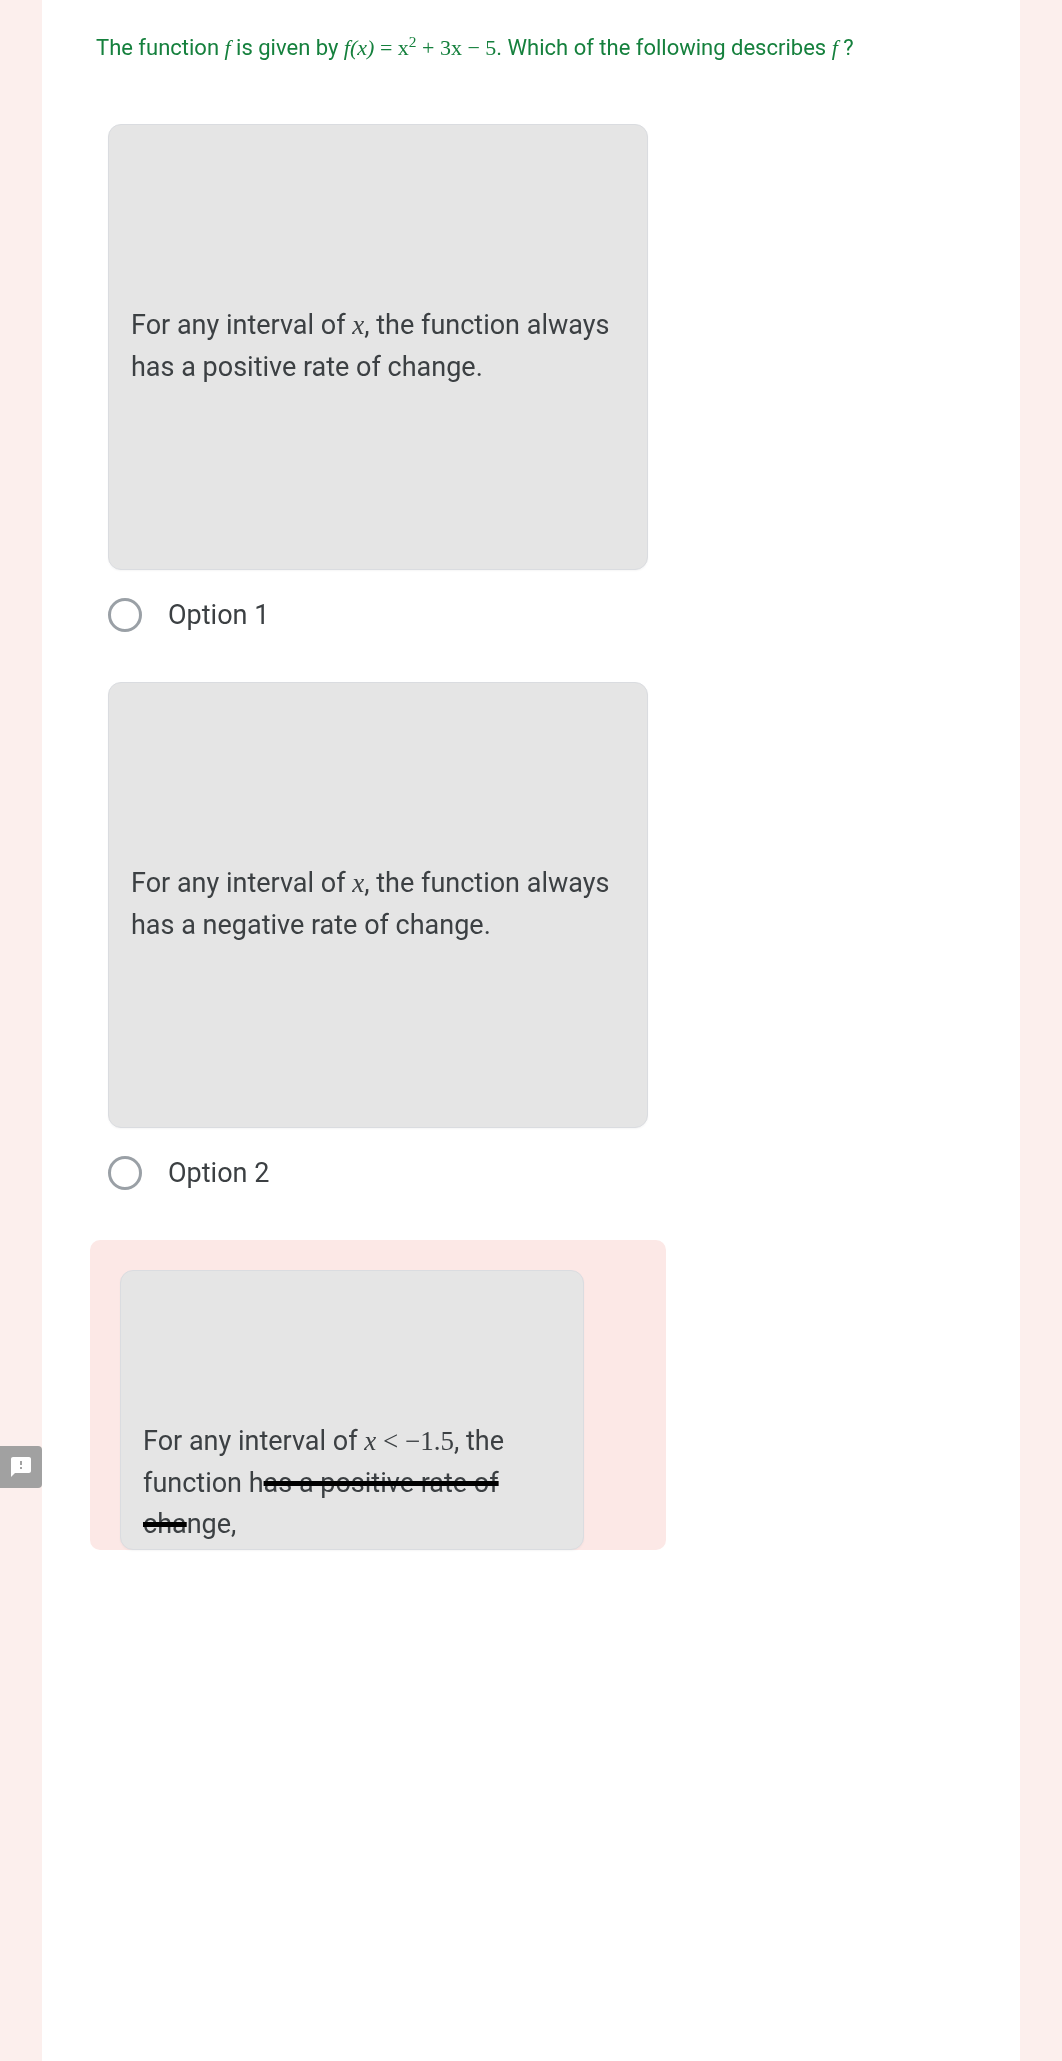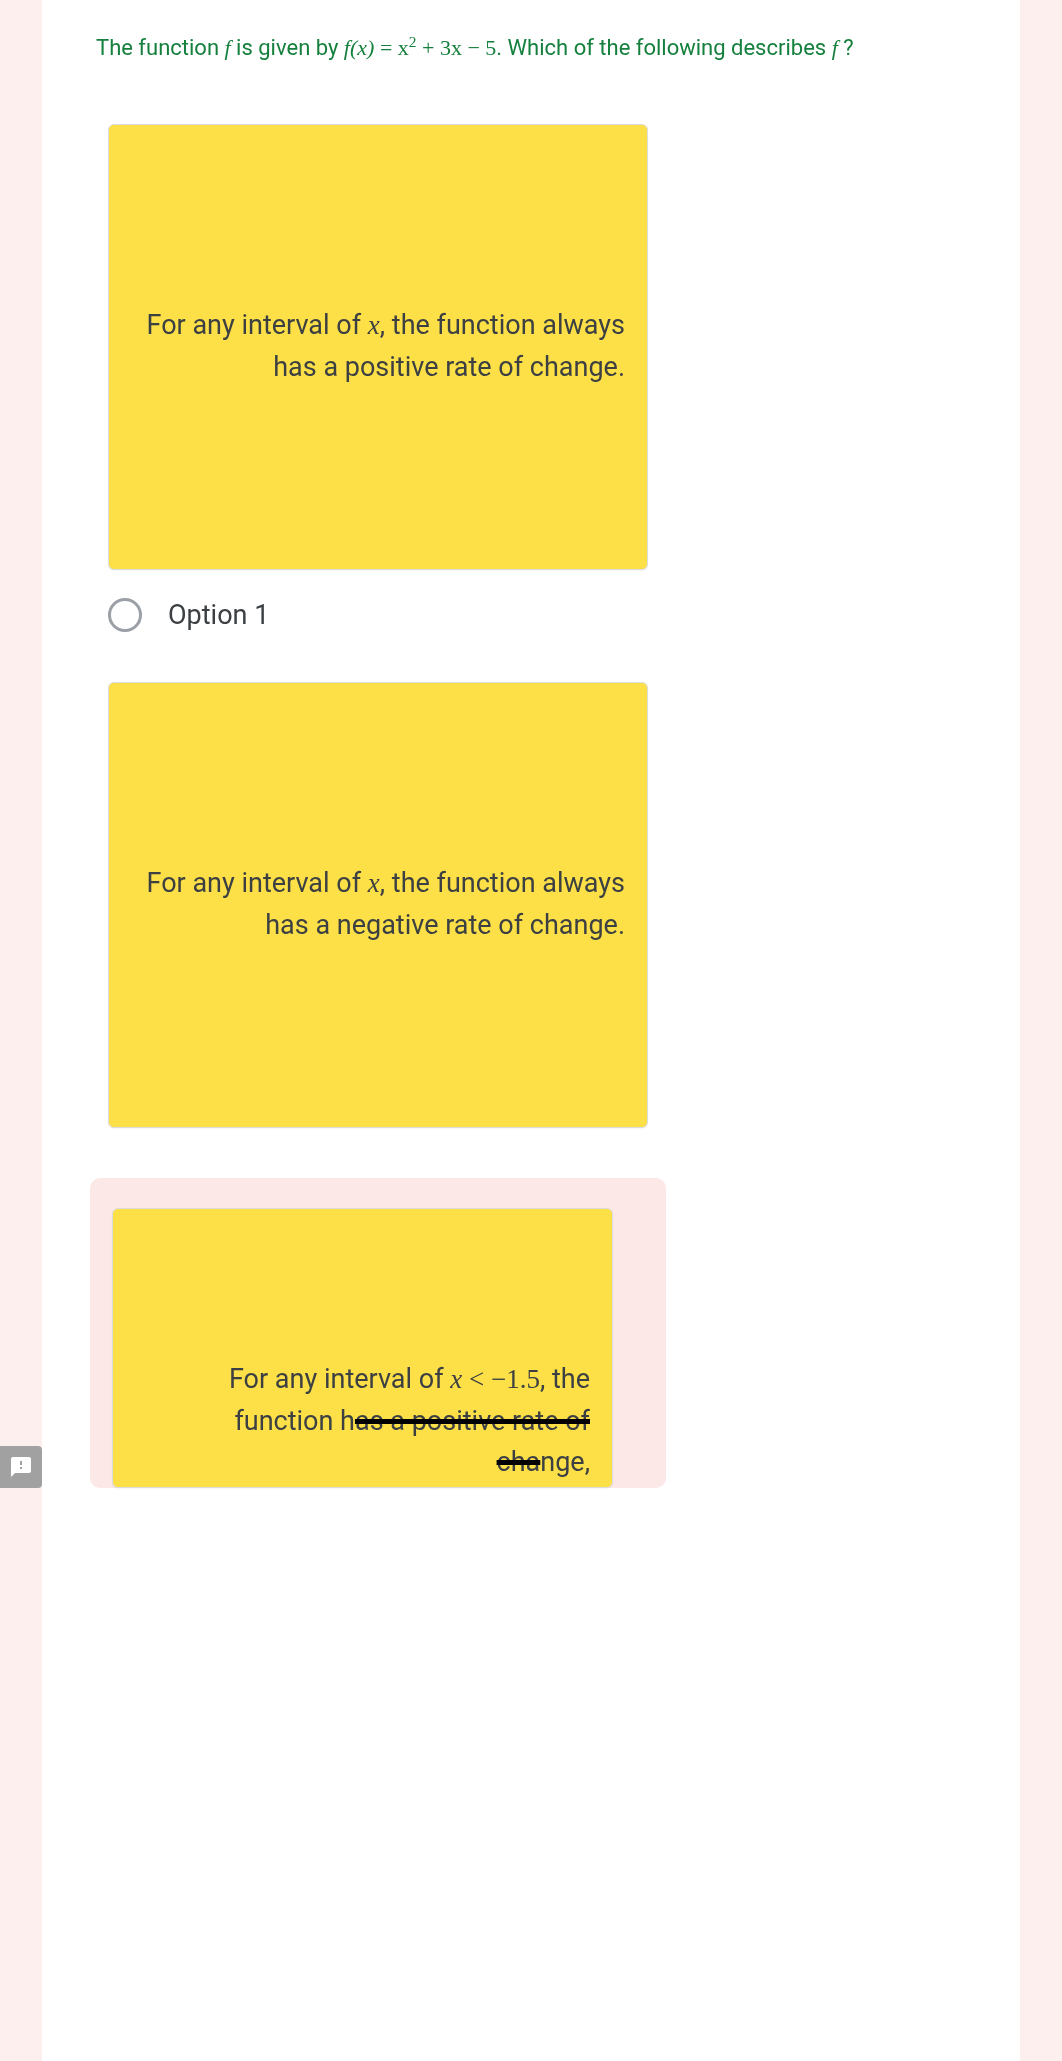--- a/index.html
+++ b/index.html
@@ -26,25 +26,24 @@
   }
   .math-f { font-family: 'Times New Roman', serif; font-style: italic; }
   .math-fx { font-family: 'Times New Roman', serif; font-style: italic; }
   .math-eq { font-family: 'Times New Roman', serif; }
   .sup { font-size: 0.7em; vertical-align: super; }
   .option-block { margin-bottom: 50px; }
   .option-card {
     margin-left: 12px;
     width: 540px;
     border: 1px solid #dadce0;
-    border-radius: 6px;
-    background: #fde047;
+    border-radius: 13px;
+    background: #e5e5e5;
     padding: 180px 22px 180px 22px;
     box-shadow: 0 1px 2px rgba(0,0,0,0.04);
-    text-align: right;
   }
   .option-card .card-text {
     font-size: 27px;
     line-height: 1.55;
     color: #3c4043;
   }
   .option-card .ital-x { font-family: 'Times New Roman', serif; font-style: italic; }
   .radio-row {
     display: flex;
     align-items: center;
@@ -64,22 +63,22 @@
     margin-left: 26px;
   }
   .option-highlight {
     background: #fce8e6;
     border-radius: 10px;
     padding: 30px 18px 0 18px;
     margin-left: -6px;
     width: 576px;
   }
   .option-highlight .option-card {
-    margin-left: 4px;
-    width: 501px;
+    margin-left: 12px;
+    width: 464px;
     padding: 150px 22px 0 22px;
     min-height: 280px;
   }
   .struck {
     text-decoration: line-through;
     text-decoration-thickness: 5px;
     text-decoration-color: #000;
   }
   .feedback-btn {
     position: fixed;
@@ -115,20 +114,24 @@
       <div class="radio-label">Option 1</div>
     </div>
   </div>
 
   <div class="option-block">
     <div class="option-card">
       <div class="card-text">
         <span>For any interval of </span><span class="ital-x">x</span><span>, the function always has a negative rate of change.</span>
       </div>
     </div>
+    <div class="radio-row">
+      <div class="radio-circle"></div>
+      <div class="radio-label">Option 2</div>
+    </div>
   </div>
 
   <div class="option-highlight">
     <div class="option-card">
       <div class="card-text">
         <span>For any interval of  </span><span class="ital-x">x</span><span class="math-eq"> &lt; −1.5</span><span>, the function h</span><span class="struck">as a positive rate of cha</span><span>nge,</span>
       </div>
     </div>
   </div>
 

